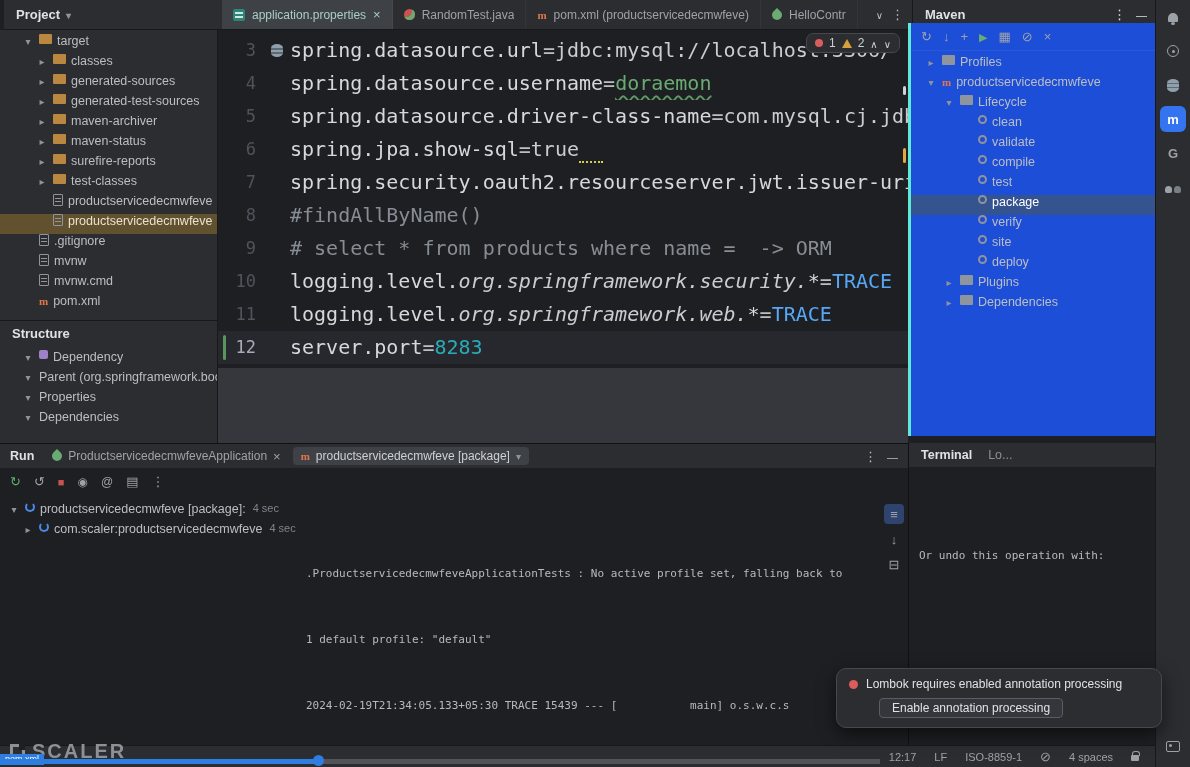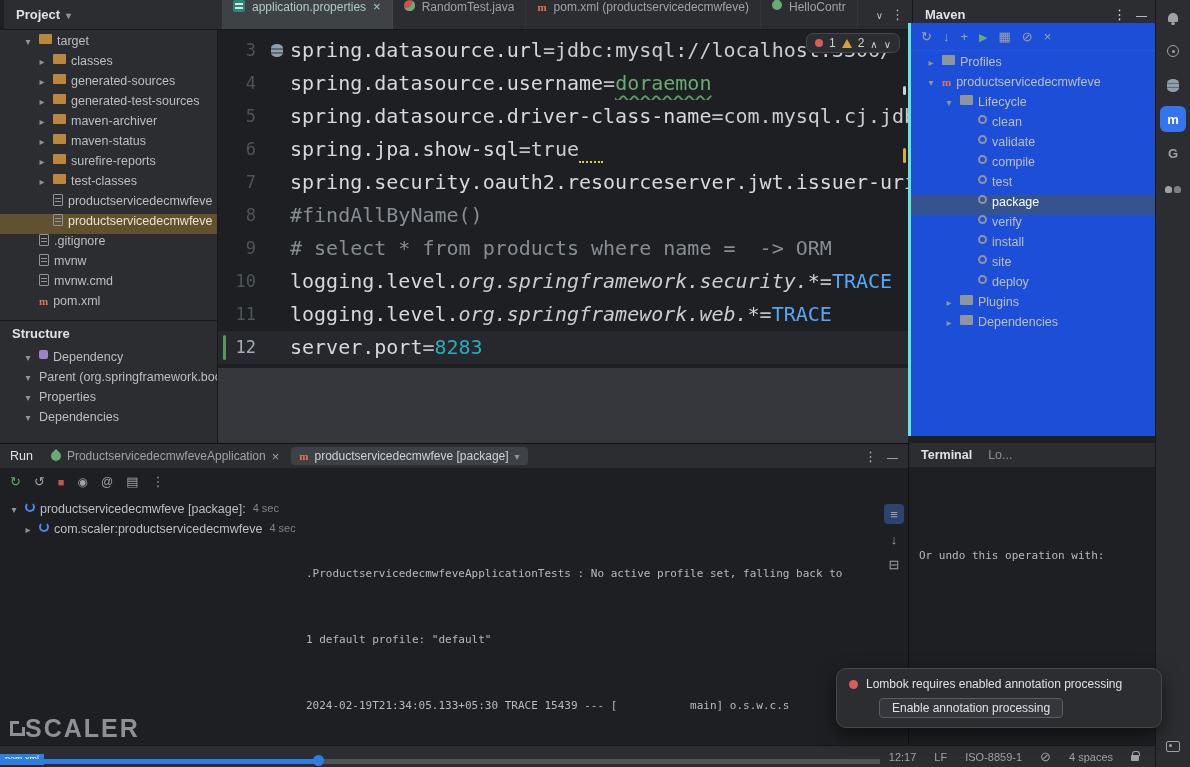--- a/index.html
+++ b/index.html
@@ -4,21 +4,21 @@
 <style>
   *{margin:0;padding:0;box-sizing:border-box}
   body{margin:0;background:#0f1011;font-family:"Liberation Sans",sans-serif}
   #app{position:relative;width:1190px;height:767px;background:#1e1f22;color:#bcbec4;overflow:hidden;font-size:13px}
 
   
   .topbar{position:absolute;left:4px;top:0;width:1155px;height:30px;background:#2b2d30;display:flex;border-bottom:1px solid #17181a}
   .proj-h{width:218px;flex:none;display:flex;align-items:center;gap:6px;padding-left:12px;color:#dfe1e5;font-weight:700}
   .tabbar{width:690px;flex:none;display:flex;align-items:stretch;overflow:hidden}
   .tabs-scroll{display:flex;align-items:stretch}
-  .tab{display:flex;align-items:flex-start;gap:7px;padding:0 11px;font-size:12px;color:#9da2a9;white-space:nowrap;border-right:1px solid rgba(255,255,255,.04)}
+  .tab{display:flex;align-items:center;gap:7px;padding:0 11px;font-size:12px;color:#9da2a9;white-space:nowrap;border-right:1px solid rgba(255,255,255,.04)}
   .tab.selected{background:#3e4146;color:#a9cec5}
   .tab-extras{display:flex;align-items:center;gap:8px;padding:0 8px;margin-left:auto}
   .mvn-h{flex:1;display:flex;align-items:center;justify-content:space-between;padding:0 12px;color:#dfe1e5;font-weight:700;border-left:1px solid #17181a}
   .mvn-h .hicons{display:flex;gap:10px;font-weight:400}
 
   
   .leftpane{position:absolute;left:0;top:30px;width:218px;height:413px;background:#2b2d30;border-right:1px solid #17181a;overflow:hidden}
   .tree{padding-top:4px}
   .trow{display:flex;height:20px;padding-left:calc(8px + var(--i,0)*14px);gap:5px;font-size:12.5px;color:#bcbec4;white-space:nowrap;overflow:hidden}
   .trow.hl{background:rgba(214,154,46,.33);color:#e8e2cf}
@@ -55,21 +55,21 @@
 
   
   .mavenpane{position:absolute;left:908px;top:23px;width:247px;height:413px;background:#1d4ed8;border-left:3px solid #5eead4;overflow:hidden}
   .mvn-toolbar{height:28px;display:flex;align-items:center;gap:11px;padding:0 10px;color:#9da2a9;border-bottom:1px solid rgba(255,255,255,.05)}
   .mavenpane .trow{padding-left:calc(14px + (var(--i,0) - 1)*18px)}
   .trow.selected{background:#35538f;color:#fff}
 
   
   .runpane{position:absolute;left:0;top:443px;width:908px;height:302px;background:#1e1f22;border-top:1px solid #101112}
   .run-h{height:24px;background:#2b2d30;display:flex;align-items:center;gap:10px;padding:0 10px}
-  .run-title{color:#dfe1e5;font-weight:400;font-size:12.5px}
+  .run-title{color:#dfe1e5;font-weight:700;font-size:12.5px}
   .run-tabs{display:flex;align-items:flex-start;gap:4px}
   .rtab{display:flex;align-items:center;gap:6px;font-size:12px;color:#9da2a9;padding:2px 8px;border-radius:4px;white-space:nowrap}
   .rtab.selected{background:#3e4146;color:#ced0d6}
   .run-h .spacer{flex:1}
   .run-toolbar{height:26px;display:flex;align-items:center;gap:13px;padding:0 10px;color:#9da2a9}
   .run-body{display:flex;height:252px}
   .run-tree{width:300px;flex:none;padding-top:8px}
   .console{flex:1;font-family:"DejaVu Sans Mono",monospace;font-size:11px;line-height:16.5px;white-space:pre;color:#b6bac0;padding:6px 0 0 6px;overflow:hidden}
   .minibar{width:28px;flex:none;display:flex;flex-direction:column;gap:5px;align-items:center;padding-top:10px}
   .mini-btn{width:20px;height:20px;display:flex;align-items:center;justify-content:center;border-radius:4px;color:#9da2a9}
@@ -91,21 +91,21 @@
   .strip-btn.active{background:#3574f0;color:#fff}
   .strip-bottom{position:absolute;bottom:8px}
 
   
   .notif{position:absolute;left:836px;top:668px;width:326px;background:#2b2d30;border:1px solid #46484d;border-radius:10px;padding:8px 12px 9px;z-index:50;box-shadow:0 6px 18px rgba(0,0,0,.55)}
   .notif-row{display:flex;gap:8px;align-items:center;font-size:12px;color:#dfe1e5}
   .err-dot{width:9px;height:9px;border-radius:50%;background:#db5c5c;flex:none}
   .notif-btn{display:inline-block;margin:7px 0 0 30px;background:#34363b;border:1px solid #5a5d63;border-radius:4px;color:#dfe1e5;font-size:12px;padding:2px 12px;cursor:pointer}
 
   
-  .watermark{position:absolute;left:10px;bottom:24px;display:flex;align-items:center;font-size:25px;font-weight:800;letter-spacing:2px;color:#8d9197;z-index:40}
+  .watermark{position:absolute;left:10px;bottom:4px;display:flex;align-items:center;gap:7px;font-size:20px;font-weight:800;letter-spacing:2px;color:#8d9197;z-index:40}
   .scaler-box{width:15px;height:15px;border:3px solid #8d9197;position:relative}
   .scaler-box::after{content:"";position:absolute;right:-3px;top:-3px;width:6px;height:6px;background:#1e1f22}
   .vtrack{position:absolute;left:0;bottom:3px;width:880px;height:5px;background:rgba(130,134,140,.45);z-index:60}
   .vfill{width:318px;height:100%;background:#2e7de0}
   .vknob{position:absolute;left:313px;bottom:1px;width:11px;height:11px;border-radius:50%;background:#2e7de0;z-index:61}
   .vchip{position:absolute;left:0;bottom:2px;background:#2e7de0;color:#fff;font-size:9px;line-height:11px;height:11px;padding:0 5px;z-index:59;white-space:nowrap}
 
   
   .g{display:inline-block;font-size:13px;line-height:1;color:inherit}
   .g-refresh::before{content:"↻"}
@@ -500,25 +500,20 @@
           <span class="i-goal"></span>
           <span class="tlabel">package</span>
         </div>
 
         <div class="trow" style="--i: 3;">
           <span class="chev-slot"></span>
           <span class="i-goal"></span>
           <span class="tlabel">verify</span>
         </div>
 
-        <div class="trow" style="--i: 3;">
-          <span class="chev-slot"></span>
-          <span class="i-goal"></span>
-          <span class="tlabel">install</span>
-        </div>
 
         <div class="trow" style="--i: 3;">
           <span class="chev-slot"></span>
           <span class="i-goal"></span>
           <span class="tlabel">site</span>
         </div>
 
         <div class="trow" style="--i: 3;">
           <span class="chev-slot"></span>
           <span class="i-goal"></span>

